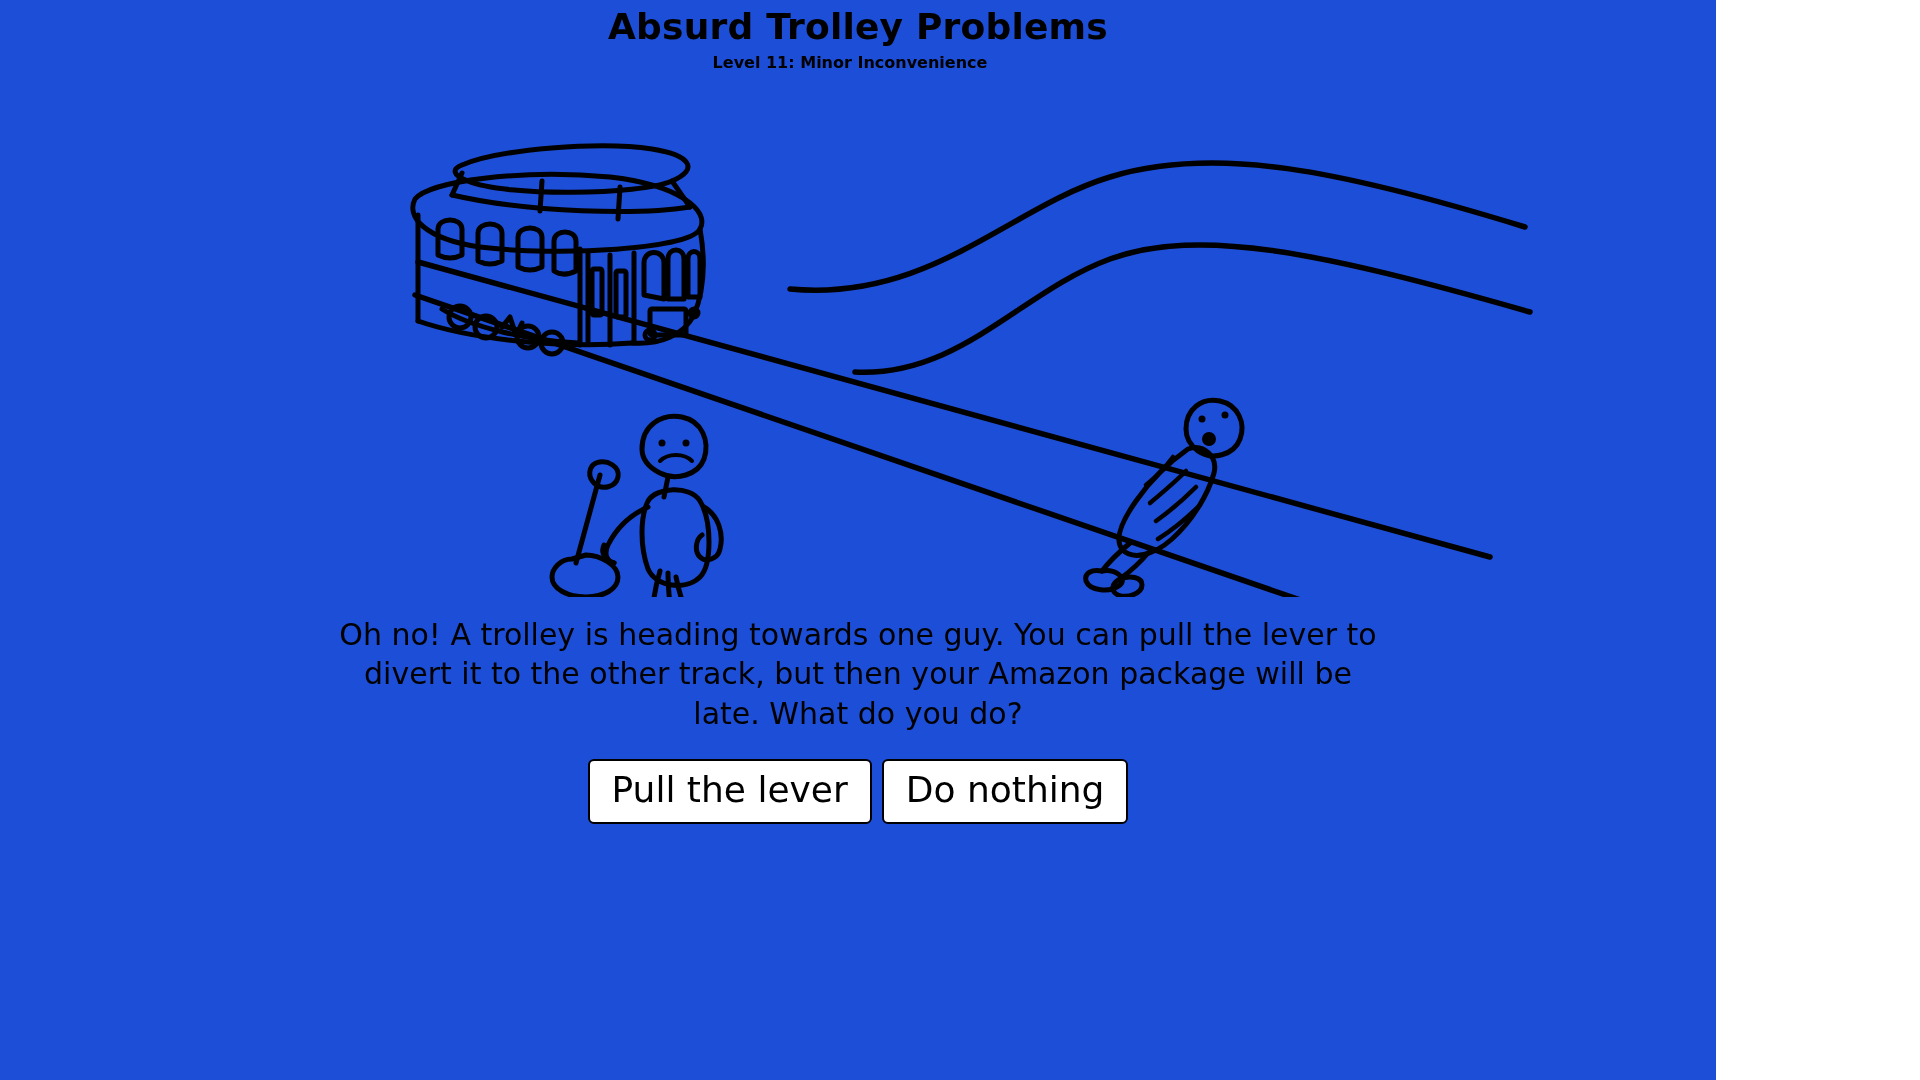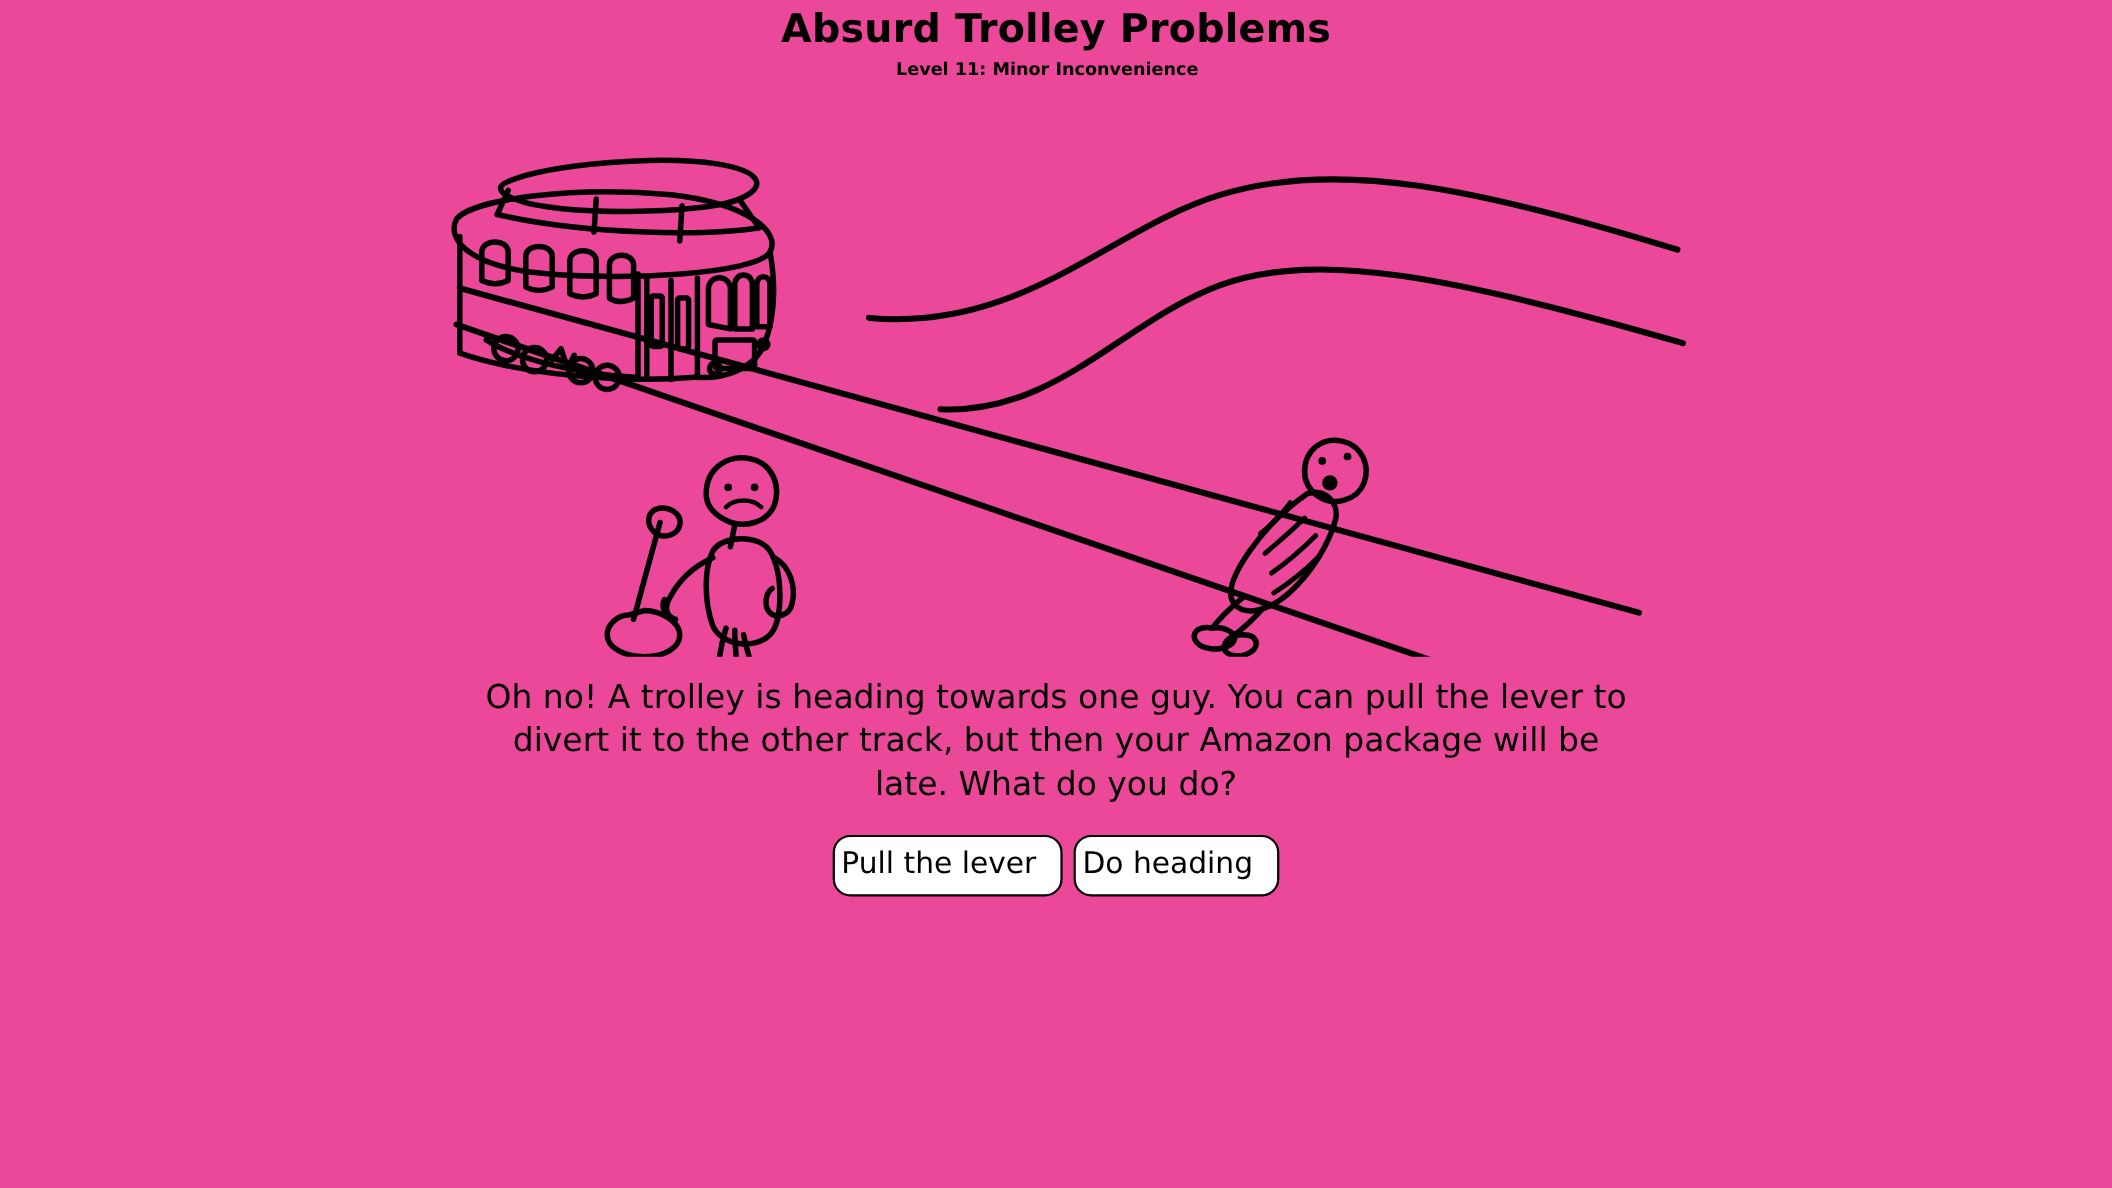--- a/index.html
+++ b/index.html
@@ -12,23 +12,23 @@
     background: #ffffff;
     overflow: hidden;
   }
   body {
     font-family: "DejaVu Sans", "Liberation Sans", sans-serif;
     color: #000000;
   }
 
   .page {
     position: relative;
-    width: 1920px;
+    width: 1716px;
     height: 1080px;
-    background: #ec4899;
+    background: #1d4ed8;
   }
 
   
   .header {
     width: 100%;
     text-align: center;
     padding-top: 6px;
   }
   .game-title {
     font-size: 36px;
@@ -79,28 +79,28 @@
   
   .choices {
     display: flex;
     justify-content: center;
     align-items: center;
     gap: 10px;
     margin-top: 26px;
   }
   .choice-btn {
     font-family: "DejaVu Sans", "Liberation Sans", sans-serif;
-    font-size: 27px;
+    font-size: 36px;
     font-weight: 500;
     line-height: 1;
-    padding: 11px 22px 14px 6px;
+    padding: 11px 22px 14px 22px;
     background: #ffffff;
     color: #000000;
     border: 2px solid #000000;
-    border-radius: 16px;
+    border-radius: 6px;
     cursor: pointer;
     white-space: nowrap;
   }
 
   .filler { height: 260px; }
 </style>
 </head>
 <body>
 
 <div class="page">
@@ -278,19 +278,19 @@
 
       </g>
     </svg>
   </div>
 
   <div class="prompt-wrap">
     <p class="prompt-text">Oh no! A trolley is heading towards one guy. You can pull the lever to divert it to the other track, but then your Amazon package will be late. What do you do?</p>
 
     <div class="choices">
       <button class="choice-btn">Pull the lever</button>
-      <button class="choice-btn">Do heading</button>
+      <button class="choice-btn">Do nothing</button>
     </div>
   </div>
 
   <div class="filler"></div>
 
 </div>
 
 </body></html>

